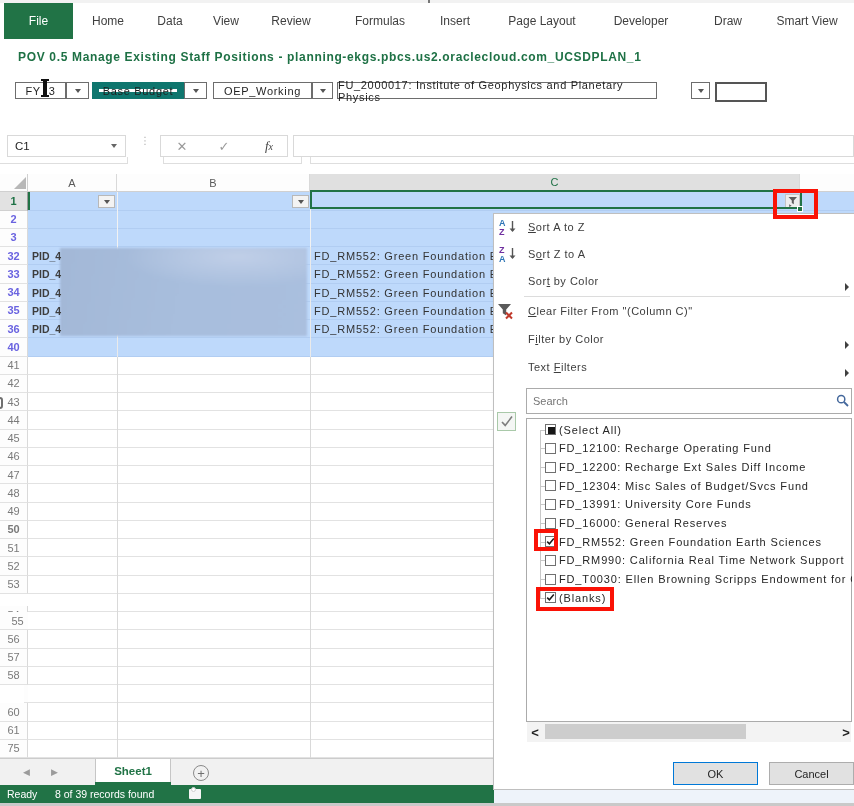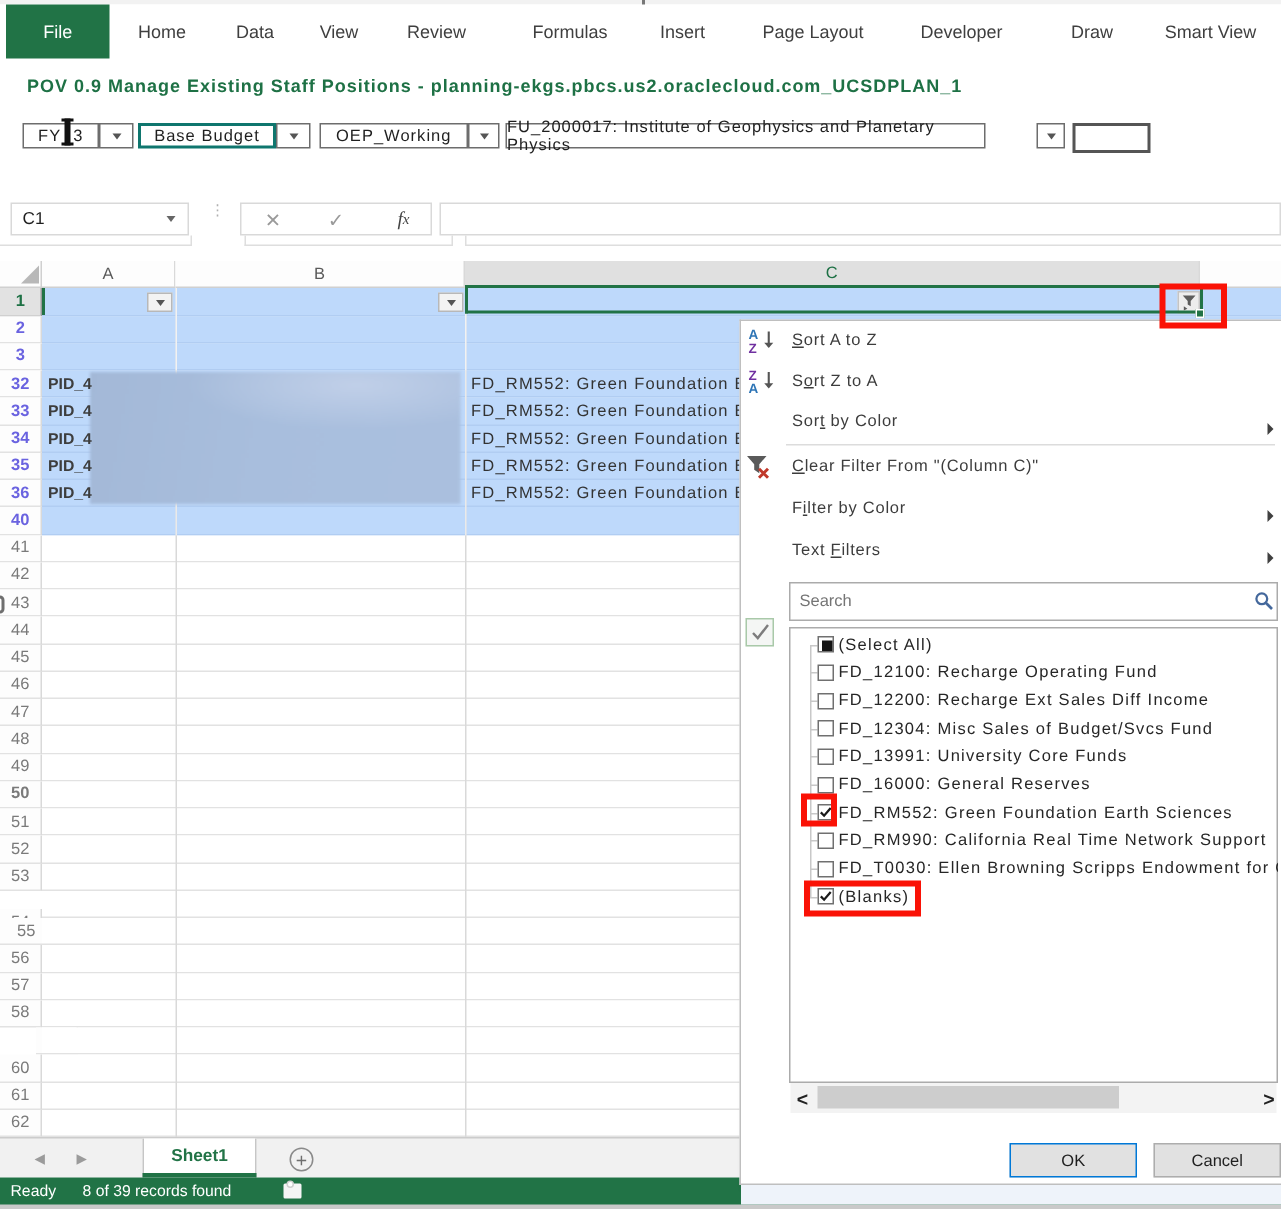--- a/index.html
+++ b/index.html
@@ -17,29 +17,29 @@
 <div class="ab" style="left:53px;top:3px;width:110px;height:36px;color:#3f3f3f;font-size:12px;display:flex;align-items:center;justify-content:center;">Home</div>
 <div class="ab" style="left:115px;top:3px;width:110px;height:36px;color:#3f3f3f;font-size:12px;display:flex;align-items:center;justify-content:center;">Data</div>
 <div class="ab" style="left:171px;top:3px;width:110px;height:36px;color:#3f3f3f;font-size:12px;display:flex;align-items:center;justify-content:center;">View</div>
 <div class="ab" style="left:236px;top:3px;width:110px;height:36px;color:#3f3f3f;font-size:12px;display:flex;align-items:center;justify-content:center;">Review</div>
 <div class="ab" style="left:325px;top:3px;width:110px;height:36px;color:#3f3f3f;font-size:12px;display:flex;align-items:center;justify-content:center;">Formulas</div>
 <div class="ab" style="left:400px;top:3px;width:110px;height:36px;color:#3f3f3f;font-size:12px;display:flex;align-items:center;justify-content:center;">Insert</div>
 <div class="ab" style="left:487px;top:3px;width:110px;height:36px;color:#3f3f3f;font-size:12px;display:flex;align-items:center;justify-content:center;">Page Layout</div>
 <div class="ab" style="left:586px;top:3px;width:110px;height:36px;color:#3f3f3f;font-size:12px;display:flex;align-items:center;justify-content:center;">Developer</div>
 <div class="ab" style="left:673px;top:3px;width:110px;height:36px;color:#3f3f3f;font-size:12px;display:flex;align-items:center;justify-content:center;">Draw</div>
 <div class="ab" style="left:752px;top:3px;width:110px;height:36px;color:#3f3f3f;font-size:12px;display:flex;align-items:center;justify-content:center;">Smart View</div>
-<div class="ab" style="left:18px;top:49px;width:830px;height:16px;color:#1e7145;font-size:12px;letter-spacing:0.66px;font-weight:bold;line-height:16px;">POV 0.9 Manage Existing Staff Positions - planning-ekgs.pbcs.us2.oraclecloud.com_UCSDPLAN_1</div>
+<div class="ab" style="left:18px;top:49px;width:830px;height:16px;color:#1e7145;font-size:12px;letter-spacing:0.66px;font-weight:bold;line-height:16px;">POV 0.5 Manage Existing Staff Positions - planning-ekgs.pbcs.us2.oraclecloud.com_UCSDPLAN_1</div>
 <div class="ab ctr" style="left:15px;top:82px;width:51px;height:17px;border:1px solid #6d6d6d;background:#fff;color:#1f1f1f;font-size:11px;letter-spacing:0.68px;">FY<span style="display:inline-block;width:8px;"></span>3</div>
 <div class="ab" style="left:43px;top:79px;width:3.5px;height:18px;background:#111;"></div>
 <div class="ab" style="left:41px;top:79px;width:8px;height:2px;background:#111;"></div>
 <div class="ab" style="left:41px;top:95px;width:8px;height:2px;background:#111;"></div>
 <div class="ab" style="left:66px;top:82px;width:23px;height:17px;border:1px solid #6d6d6d;background:#fff;color:#1f1f1f;font-size:11px;letter-spacing:0.68px;display:flex;align-items:center;justify-content:center;">
     <span class="tri-dn"></span>
   </div>
-<div class="ab ctr" style="left:92px;top:82px;width:92px;height:17px;border:2px solid #0f766e;background:#fff;color:#1f1f1f;font-size:11px;letter-spacing:0.68px;">Base Budget</div>
+<div class="ab ctr" style="left:92px;top:82px;width:92px;height:17px;border:7px solid #0f766e;background:#fff;color:#1f1f1f;font-size:11px;letter-spacing:0.68px;">Base Budget</div>
 <div class="ab" style="left:184px;top:82px;width:23px;height:17px;border:1px solid #6d6d6d;background:#fff;color:#1f1f1f;font-size:11px;letter-spacing:0.68px;display:flex;align-items:center;justify-content:center;">
     <span class="tri-dn"></span>
   </div>
 <div class="ab ctr" style="left:213px;top:82px;width:99px;height:17px;border:1px solid #6d6d6d;background:#fff;color:#1f1f1f;font-size:11px;letter-spacing:0.68px;">OEP_Working</div>
 <div class="ab" style="left:312px;top:82px;width:21px;height:17px;border:1px solid #6d6d6d;background:#fff;color:#1f1f1f;font-size:11px;letter-spacing:0.68px;display:flex;align-items:center;justify-content:center;">
     <span class="tri-dn"></span>
   </div>
 <div class="ab ctr" style="left:337px;top:82px;width:320px;height:17px;border:1px solid #6d6d6d;background:#fff;color:#1f1f1f;font-size:11px;letter-spacing:0.68px;">FU_2000017: Institute of Geophysics and Planetary Physics</div>
 <div class="ab" style="left:691px;top:82px;width:19px;height:17px;border:1px solid #6d6d6d;background:#fff;color:#1f1f1f;font-size:11px;letter-spacing:0.68px;display:flex;align-items:center;justify-content:center;">
     <span class="tri-dn"></span>
@@ -120,21 +120,21 @@
 <div class="ab ctr" style="left:0px;top:648.5px;width:28px;height:18.25px;background:#fdfdfd;border-right:1px solid #d9d9d9;border-bottom:1px solid #e2e2e2;color:#7a7a7a;font-size:11px;font-weight:normal;">57</div>
 <div class="ab" style="left:28px;top:648.5px;width:826px;height:18.25px;background:#fff;border-bottom:1px solid #e2e2e2;"></div>
 <div class="ab ctr" style="left:0px;top:666.8px;width:28px;height:18.25px;background:#fdfdfd;border-right:1px solid #d9d9d9;border-bottom:1px solid #e2e2e2;color:#7a7a7a;font-size:11px;font-weight:normal;">58</div>
 <div class="ab" style="left:28px;top:666.8px;width:826px;height:18.25px;background:#fff;border-bottom:1px solid #e2e2e2;"></div>
 <div class="ab ctr" style="left:0px;top:685.0px;width:28px;height:18.25px;background:#fdfdfd;border-right:1px solid #d9d9d9;border-bottom:1px solid #e2e2e2;color:#7a7a7a;font-size:11px;font-weight:normal;margin-left:24px;">59</div>
 <div class="ab" style="left:28px;top:685.0px;width:826px;height:18.25px;background:#fff;border-bottom:1px solid #e2e2e2;"></div>
 <div class="ab ctr" style="left:0px;top:703.3px;width:28px;height:18.25px;background:#fdfdfd;border-right:1px solid #d9d9d9;border-bottom:1px solid #e2e2e2;color:#7a7a7a;font-size:11px;font-weight:normal;">60</div>
 <div class="ab" style="left:28px;top:703.3px;width:826px;height:18.25px;background:#fff;border-bottom:1px solid #e2e2e2;"></div>
 <div class="ab ctr" style="left:0px;top:721.5px;width:28px;height:18.25px;background:#fdfdfd;border-right:1px solid #d9d9d9;border-bottom:1px solid #e2e2e2;color:#7a7a7a;font-size:11px;font-weight:normal;">61</div>
 <div class="ab" style="left:28px;top:721.5px;width:826px;height:18.25px;background:#fff;border-bottom:1px solid #e2e2e2;"></div>
-<div class="ab ctr" style="left:0px;top:739.8px;width:28px;height:18.25px;background:#fdfdfd;border-right:1px solid #d9d9d9;border-bottom:1px solid #e2e2e2;color:#7a7a7a;font-size:11px;font-weight:normal;">62</div>
+<div class="ab ctr" style="left:0px;top:739.8px;width:28px;height:18.25px;background:#fdfdfd;border-right:1px solid #d9d9d9;border-bottom:1px solid #e2e2e2;color:#7a7a7a;font-size:11px;font-weight:normal;">75</div>
 <div class="ab" style="left:28px;top:739.8px;width:826px;height:18.25px;background:#fff;border-bottom:1px solid #e2e2e2;"></div>
 <div class="ab" style="left:117px;top:192.3px;width:1px;height:565.7px;background:#d9d9d9;"></div>
 <div class="ab" style="left:310px;top:192.3px;width:1px;height:565.7px;background:#d9d9d9;"></div>
 <div class="ab" style="left:800px;top:192.3px;width:1px;height:565.7px;background:#d9d9d9;"></div>
 <div class="ab" style="left:117px;top:192.3px;width:1px;height:54.75px;background:rgba(255,255,255,.65);"></div>
 <div class="ab" style="left:117px;top:247.05px;width:1px;height:109.5px;background:rgba(255,255,255,.45);"></div>
 <div class="ab" style="left:310px;top:192.3px;width:1px;height:54.75px;background:rgba(255,255,255,.65);"></div>
 <div class="ab" style="left:310px;top:247.05px;width:1px;height:109.5px;background:rgba(255,255,255,.45);"></div>
 <div class="ab" style="left:60px;top:248px;width:247px;height:88px;background:radial-gradient(150px 40px at 72% 10%,#c0cfe8 0%,rgba(192,208,232,0) 75%),linear-gradient(100deg,#a3b8d7 0%,#a8bedd 50%,#aabfde 100%);filter:blur(1px);"></div>
 <div class="ab" style="left:32px;top:247.1px;width:80px;height:18.25px;color:#3d3d3d;font-size:10.5px;font-weight:bold;display:flex;align-items:center;">PID_4</div>

